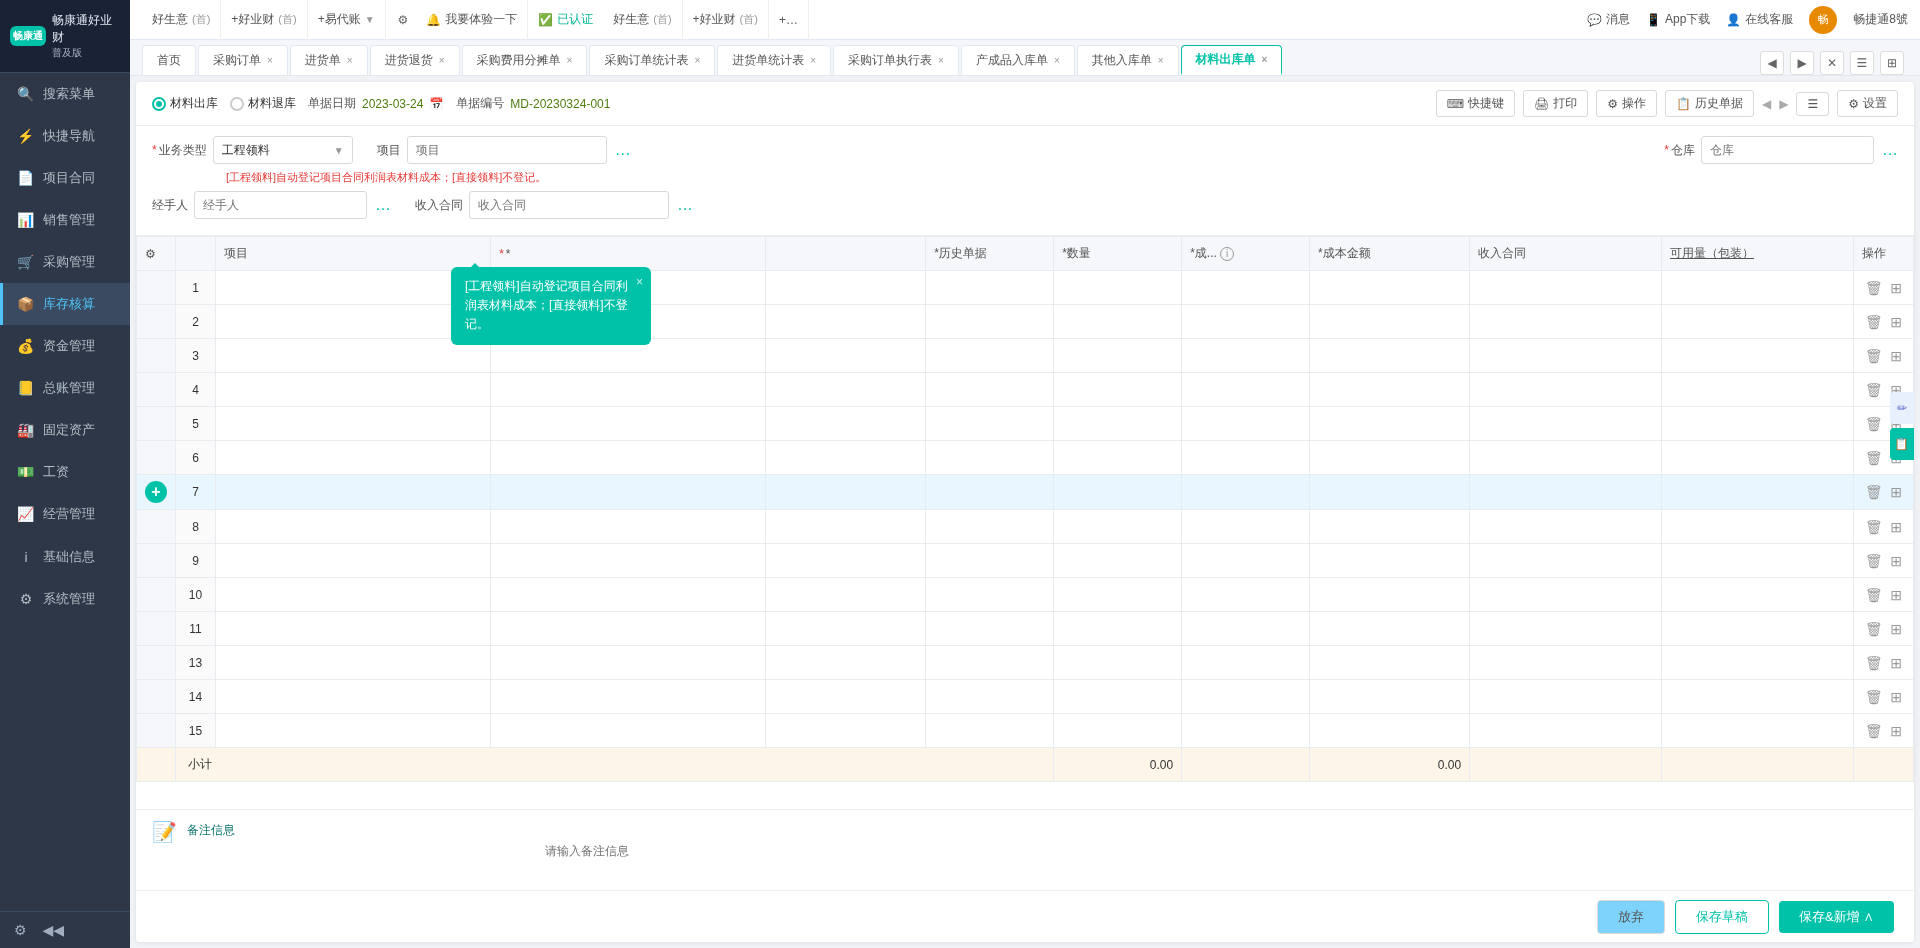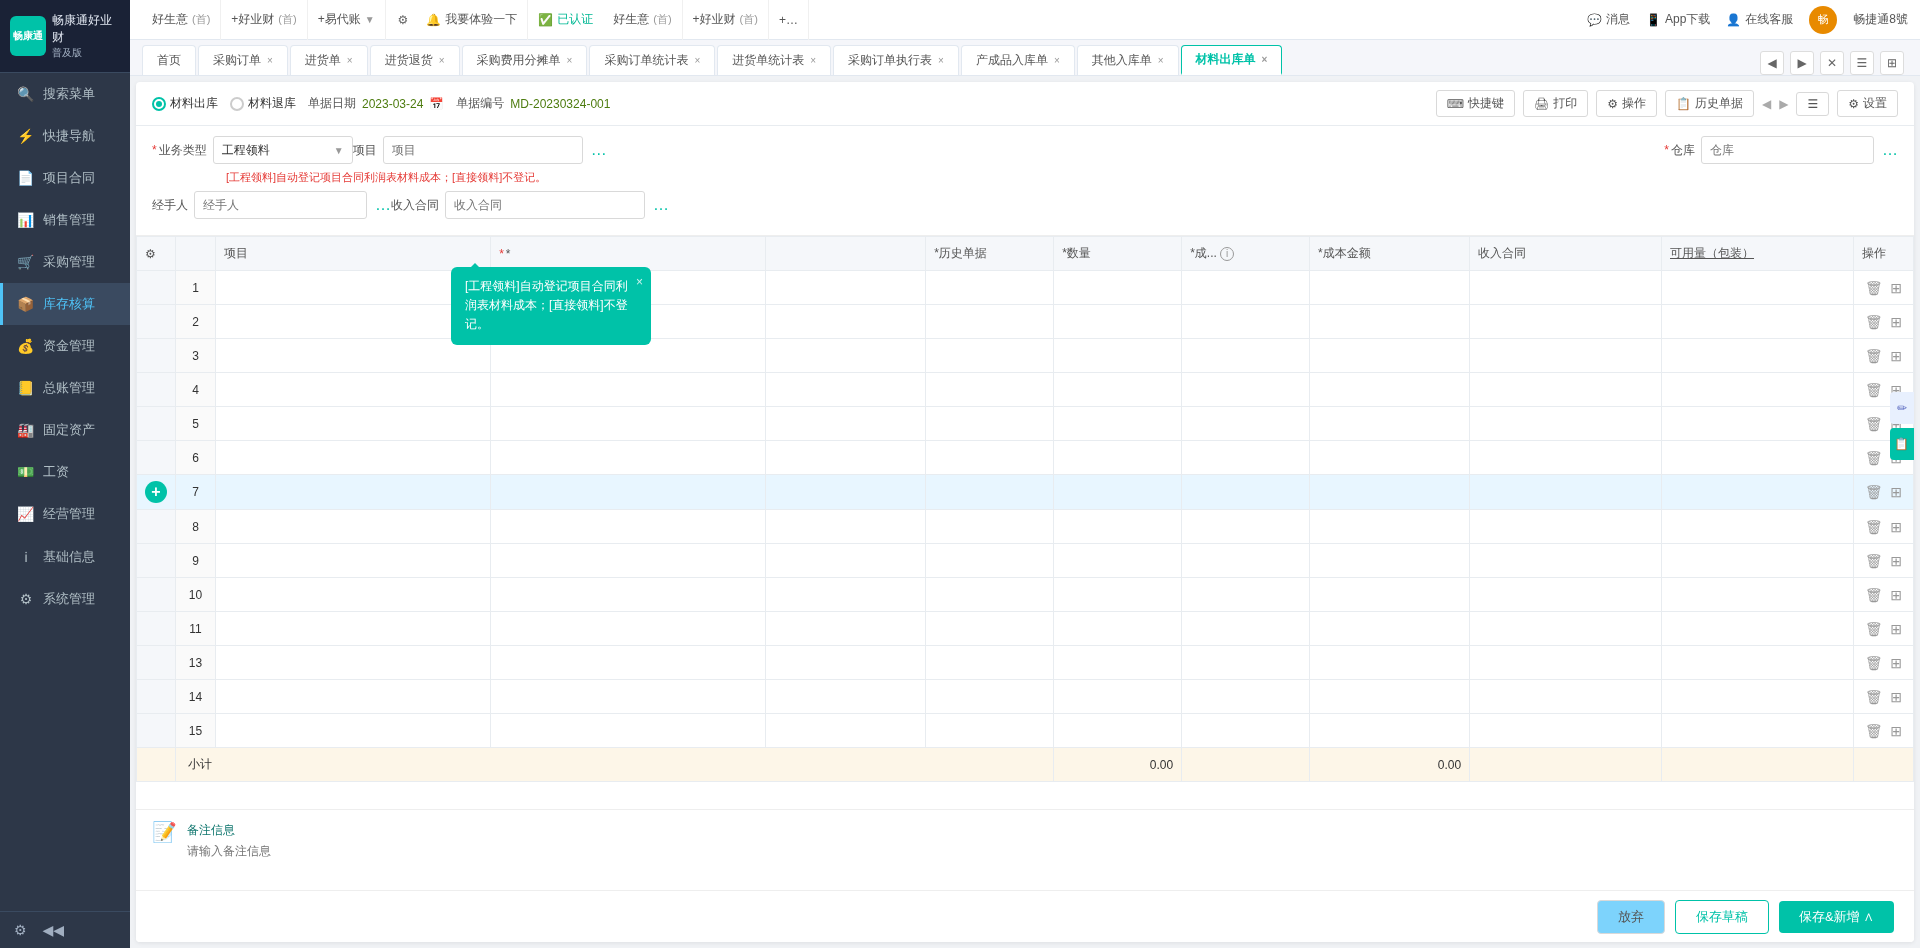--- a/index.html
+++ b/index.html
@@ -49,21 +49,21 @@
     .radio-dot { width: 14px; height: 14px; border-radius: 50%; border: 2px solid #ccc; display: flex; align-items: center; justify-content: center; }
     .radio-dot.checked { border-color: #00c2a8; }
     .radio-dot.checked::after { content: ''; width: 6px; height: 6px; border-radius: 50%; background: #00c2a8; }
     .field-group { display: flex; align-items: center; gap: 6px; font-size: 12px; color: #555; }
     .field-value { color: #4d7c0f; font-weight: 500; }
     .toolbar-right { margin-left: auto; display: flex; align-items: center; gap: 8px; }
     .toolbar-btn { padding: 4px 10px; border: 1px solid #d9d9d9; border-radius: 3px; background: #fff; cursor: pointer; font-size: 12px; color: #555; display: flex; align-items: center; gap: 4px; }
 
     
     .form-area { padding: 10px 16px; border-bottom: 1px solid #eee; }
-    .form-row { display: flex; align-items: center; margin-bottom: 6px; flex-wrap: wrap; }
+    .form-row { display: flex; align-items: center; gap: 24px; margin-bottom: 6px; flex-wrap: wrap; }
     .form-field { display: flex; align-items: center; gap: 6px; font-size: 12px; }
     .form-label { color: #555; white-space: nowrap; }
     .form-label.required::before { content: '*'; color: #e53935; margin-right: 2px; }
     .form-input { height: 28px; border: 1px solid #d9d9d9; border-radius: 3px; padding: 0 8px; font-size: 12px; min-width: 120px; }
     .form-select { height: 28px; border: 1px solid #d9d9d9; border-radius: 3px; padding: 0 8px; font-size: 12px; min-width: 120px; display: flex; align-items: center; justify-content: space-between; cursor: pointer; }
     .form-select-arrow { color: #999; font-size: 10px; }
     .form-dots { color: #00c2a8; cursor: pointer; font-size: 16px; margin-left: 2px; }
     .error-hint { color: #e53935; font-size: 11px; margin-top: 2px; }
 
     
@@ -100,21 +100,21 @@
 
     .info-icon { display: inline-flex; align-items: center; justify-content: center; width: 14px; height: 14px; border-radius: 50%; border: 1px solid #999; color: #999; font-size: 10px; cursor: pointer; }
   </style>
 </head>
 <body>
 
 <div class="app-container">
 
   <div class="sidebar">
     <div class="sidebar-logo">
-      <div style="width:36px;height:40px;background:#00c2a8;border-radius:6px;display:flex;align-items:center;justify-content:center;color:#fff;font-size:10px;font-weight:bold;flex-shrink:0;font-family:Liberation Mono, monospace;">畅康通</div>
+      <div style="width:36px;height:20px;background:#00c2a8;border-radius:6px;display:flex;align-items:center;justify-content:center;color:#fff;font-size:10px;font-weight:bold;flex-shrink:0;font-family:Liberation Mono, monospace;">畅康通</div>
       <div>
         <div style="font-size:12px;color:#e0e6f0;">畅康通好业财</div>
         <div style="font-size:10px;color:#a0aec0;">普及版</div>
       </div>
     </div>
     <div class="sidebar-menu">
 
     <div class="sidebar-item">
           <span class="sidebar-item-icon">🔍</span>
           <span>搜索菜单</span>
@@ -648,21 +648,21 @@
   </tr>
             </tbody>
         </table>
       </div>
 
       <div class="bottom-area">
         <div class="notes-section">
           <div class="notes-icon">📝</div>
           <div>
             <div class="notes-label">备注信息</div>
-            <textarea class="notes-input" style="width: 800px; border: none; outline: none; resize: none;" placeholder="请输入备注信息"></textarea>
+            <textarea class="notes-input" style="width: 800px; border: none; outline: none; resize: none; text-align: center;" placeholder="请输入备注信息"></textarea>
           </div>
         </div>
       </div>
 
       <div class="footer-bar">
         <button class="btn-discard">放弃</button>
         <button class="btn-draft">保存草稿</button>
         <button class="btn-save">
           <span>保存&amp;新增 ∧</span>
         </button>

